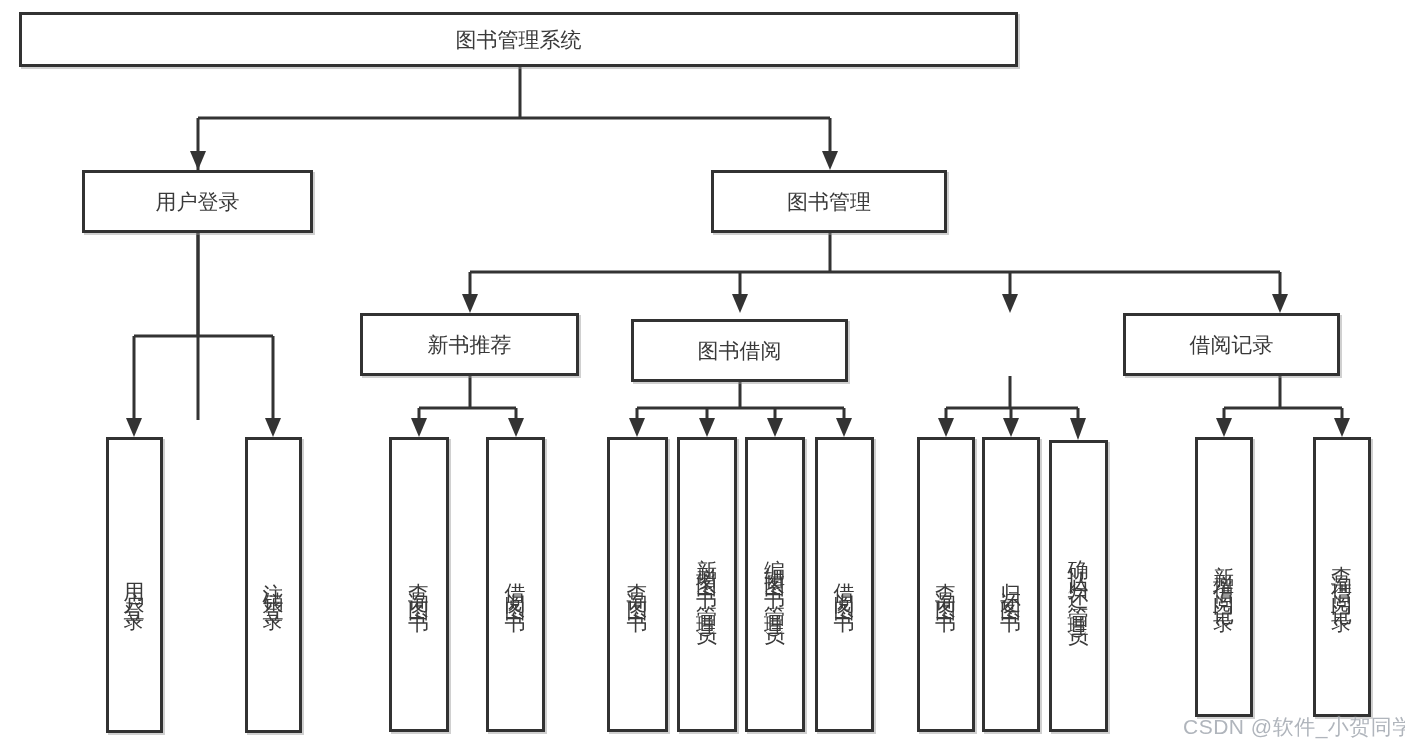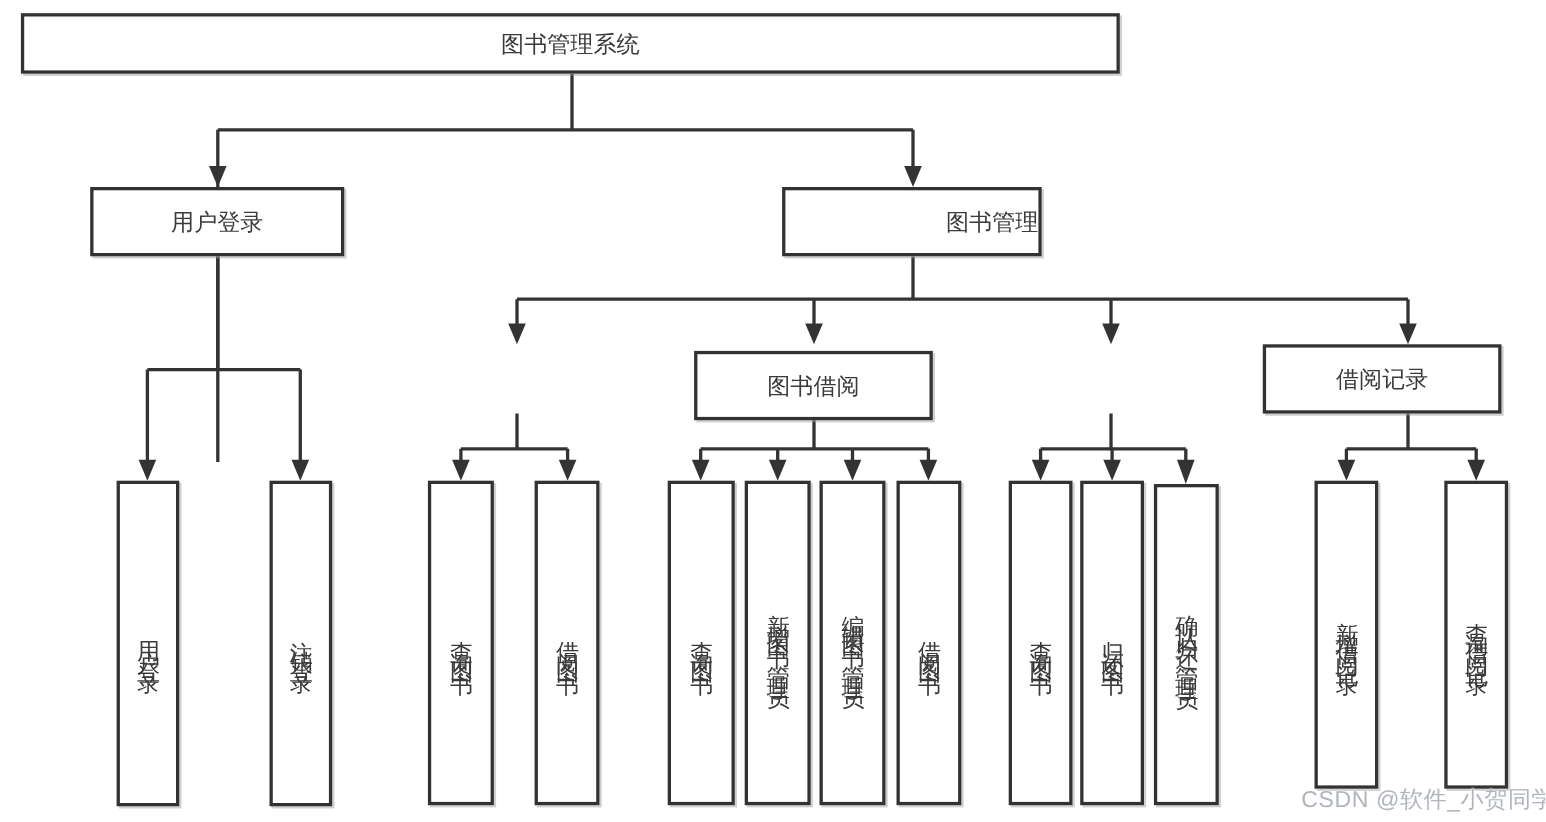--- a/index.html
+++ b/index.html
@@ -100,28 +100,31 @@
     </g>
   </svg>
 
   <div class="box" style="left:19px; top:12px; width:999px; height:55px;">
     <span class="lbl">图书管理系统</span>
   </div>
 
   <div class="box" style="left:82px; top:170px; width:231px; height:63px;">
     <span class="lbl">用户登录</span>
   </div>
-  <div class="box" style="left:711px; top:170px; width:236px; height:63px;justify-content:flex-end;">
+  <div class="box" style="left:711px; top:170px; width:236px; height:63px;">
     <span class="lbl">图书管理</span>
   </div>
 
+  <div class="box" style="left:360px; top:313px; width:219px; height:63px;">
+    <span class="lbl">新书推荐</span>
+  </div>
   <div class="box" style="left:631px; top:319px; width:217px; height:63px;">
     <span class="lbl">图书借阅</span>
   </div>
-  <div class="box" style="left:1148px; top:313px; width:217px; height:63px;">
+  <div class="box" style="left:1123px; top:313px; width:217px; height:63px;">
     <span class="lbl">借阅记录</span>
   </div>
 
   <div class="box" style="left:106px; top:437px; width:57px; height:296px;">
     <span class="lbl v">用户登录</span>
   </div>
   <div class="box" style="left:245px; top:437px; width:57px; height:296px;">
     <span class="lbl v">注销登录</span>
   </div>
 

